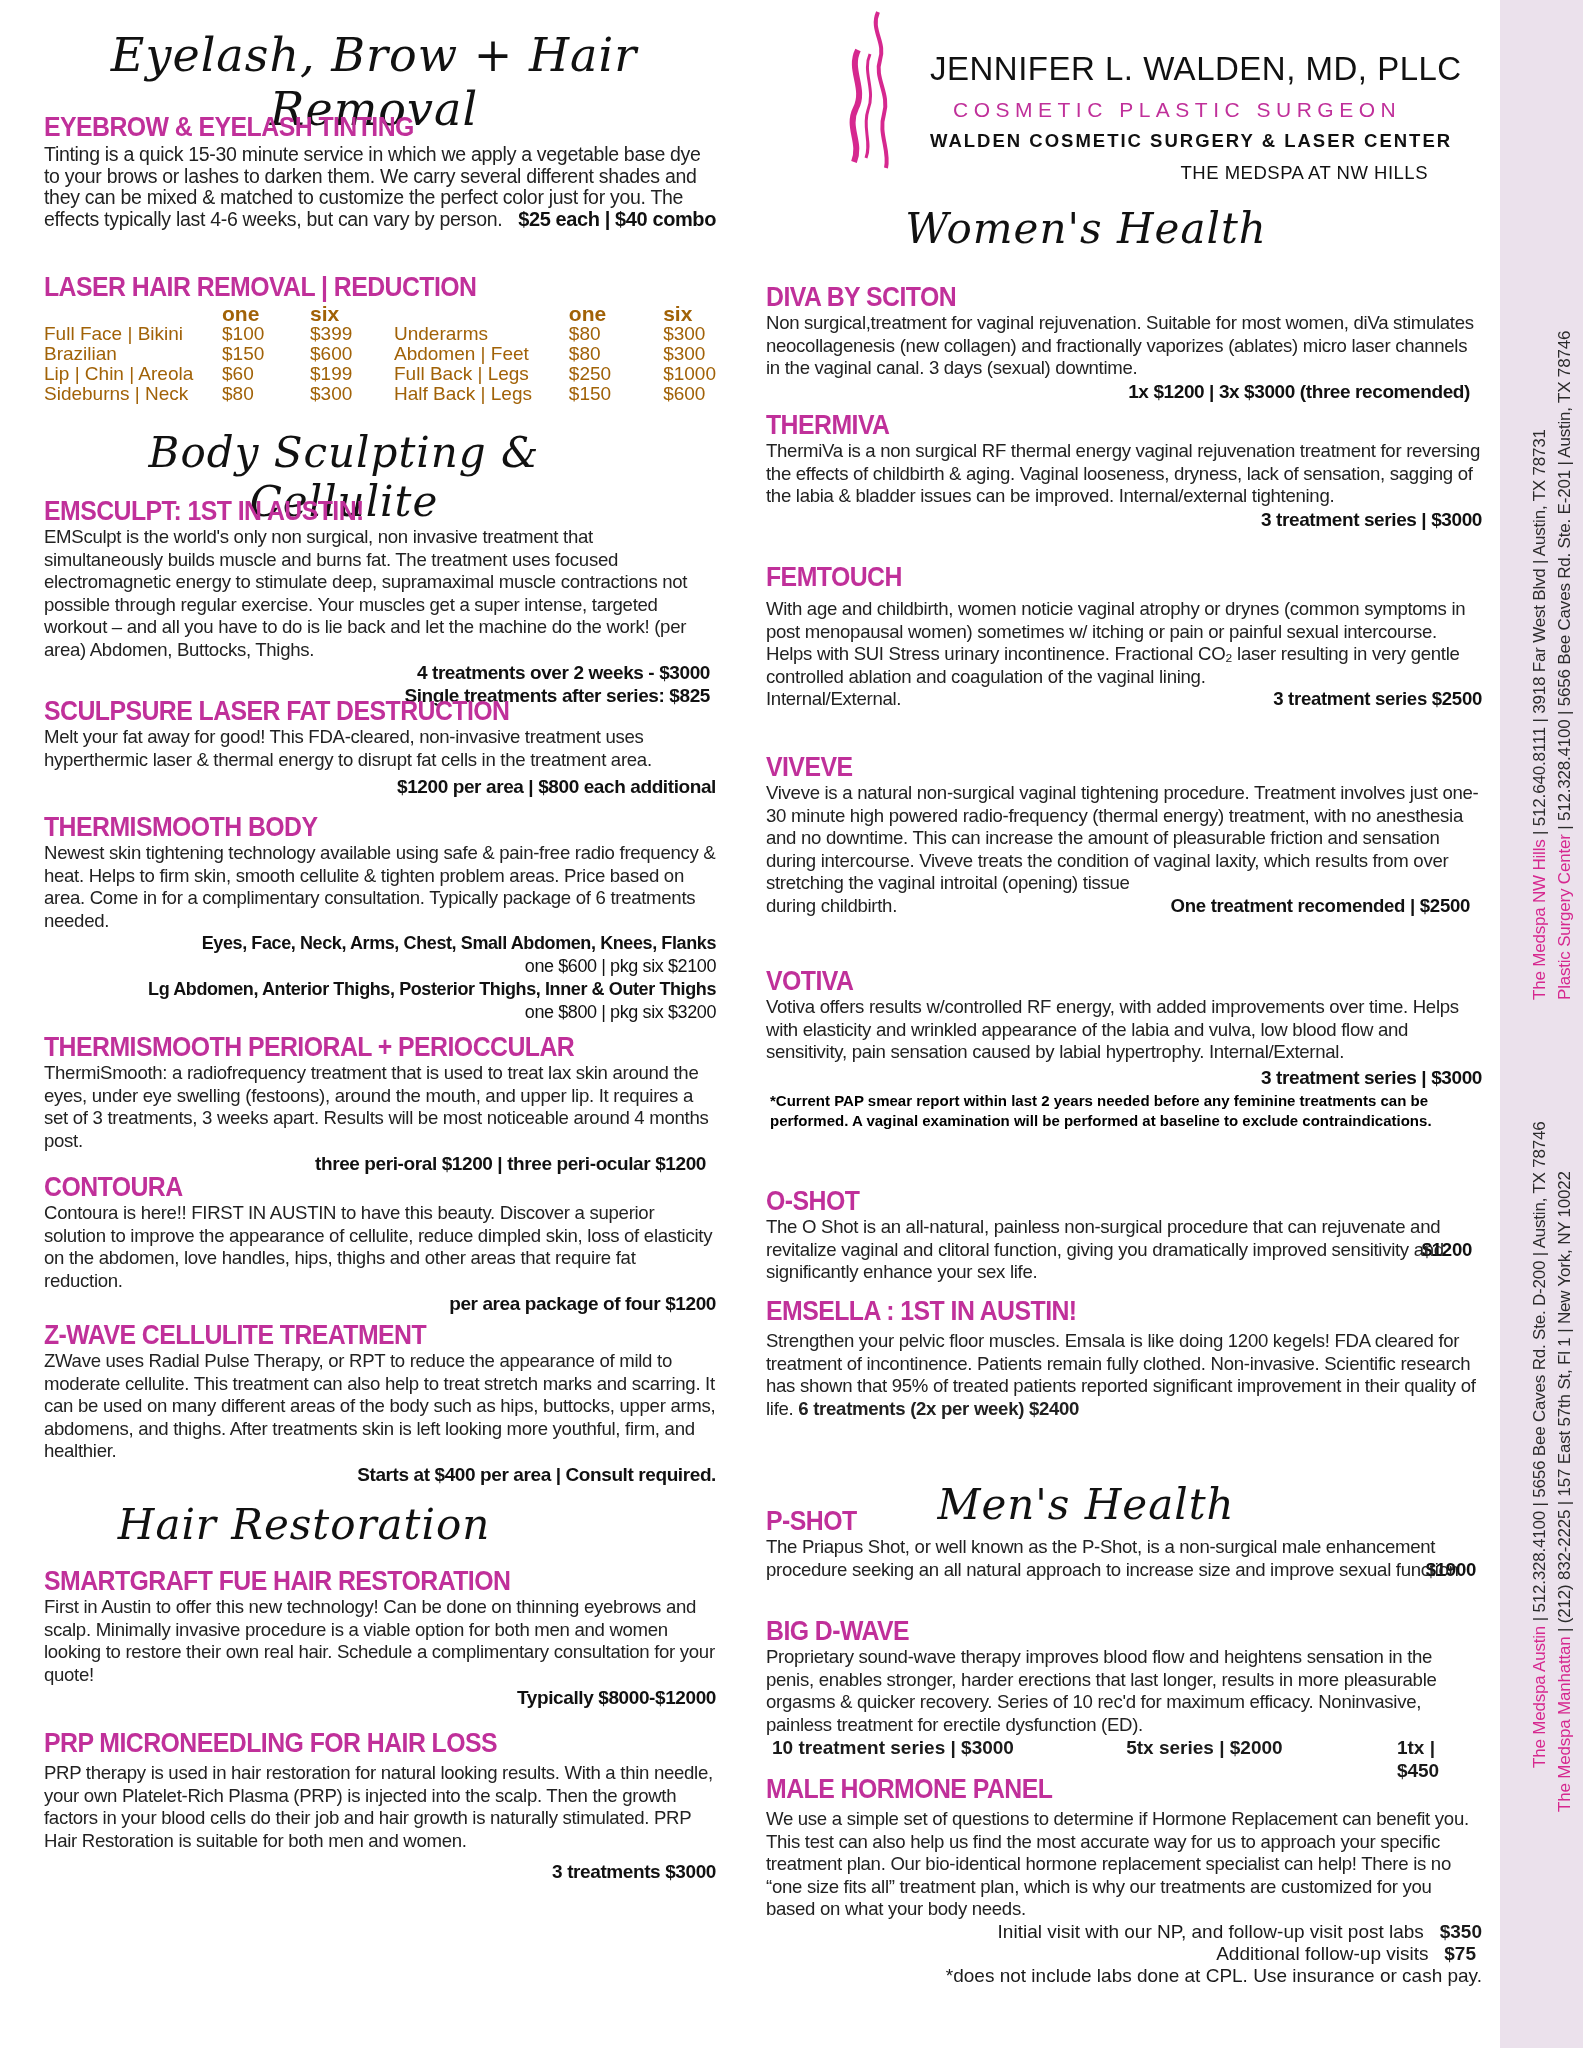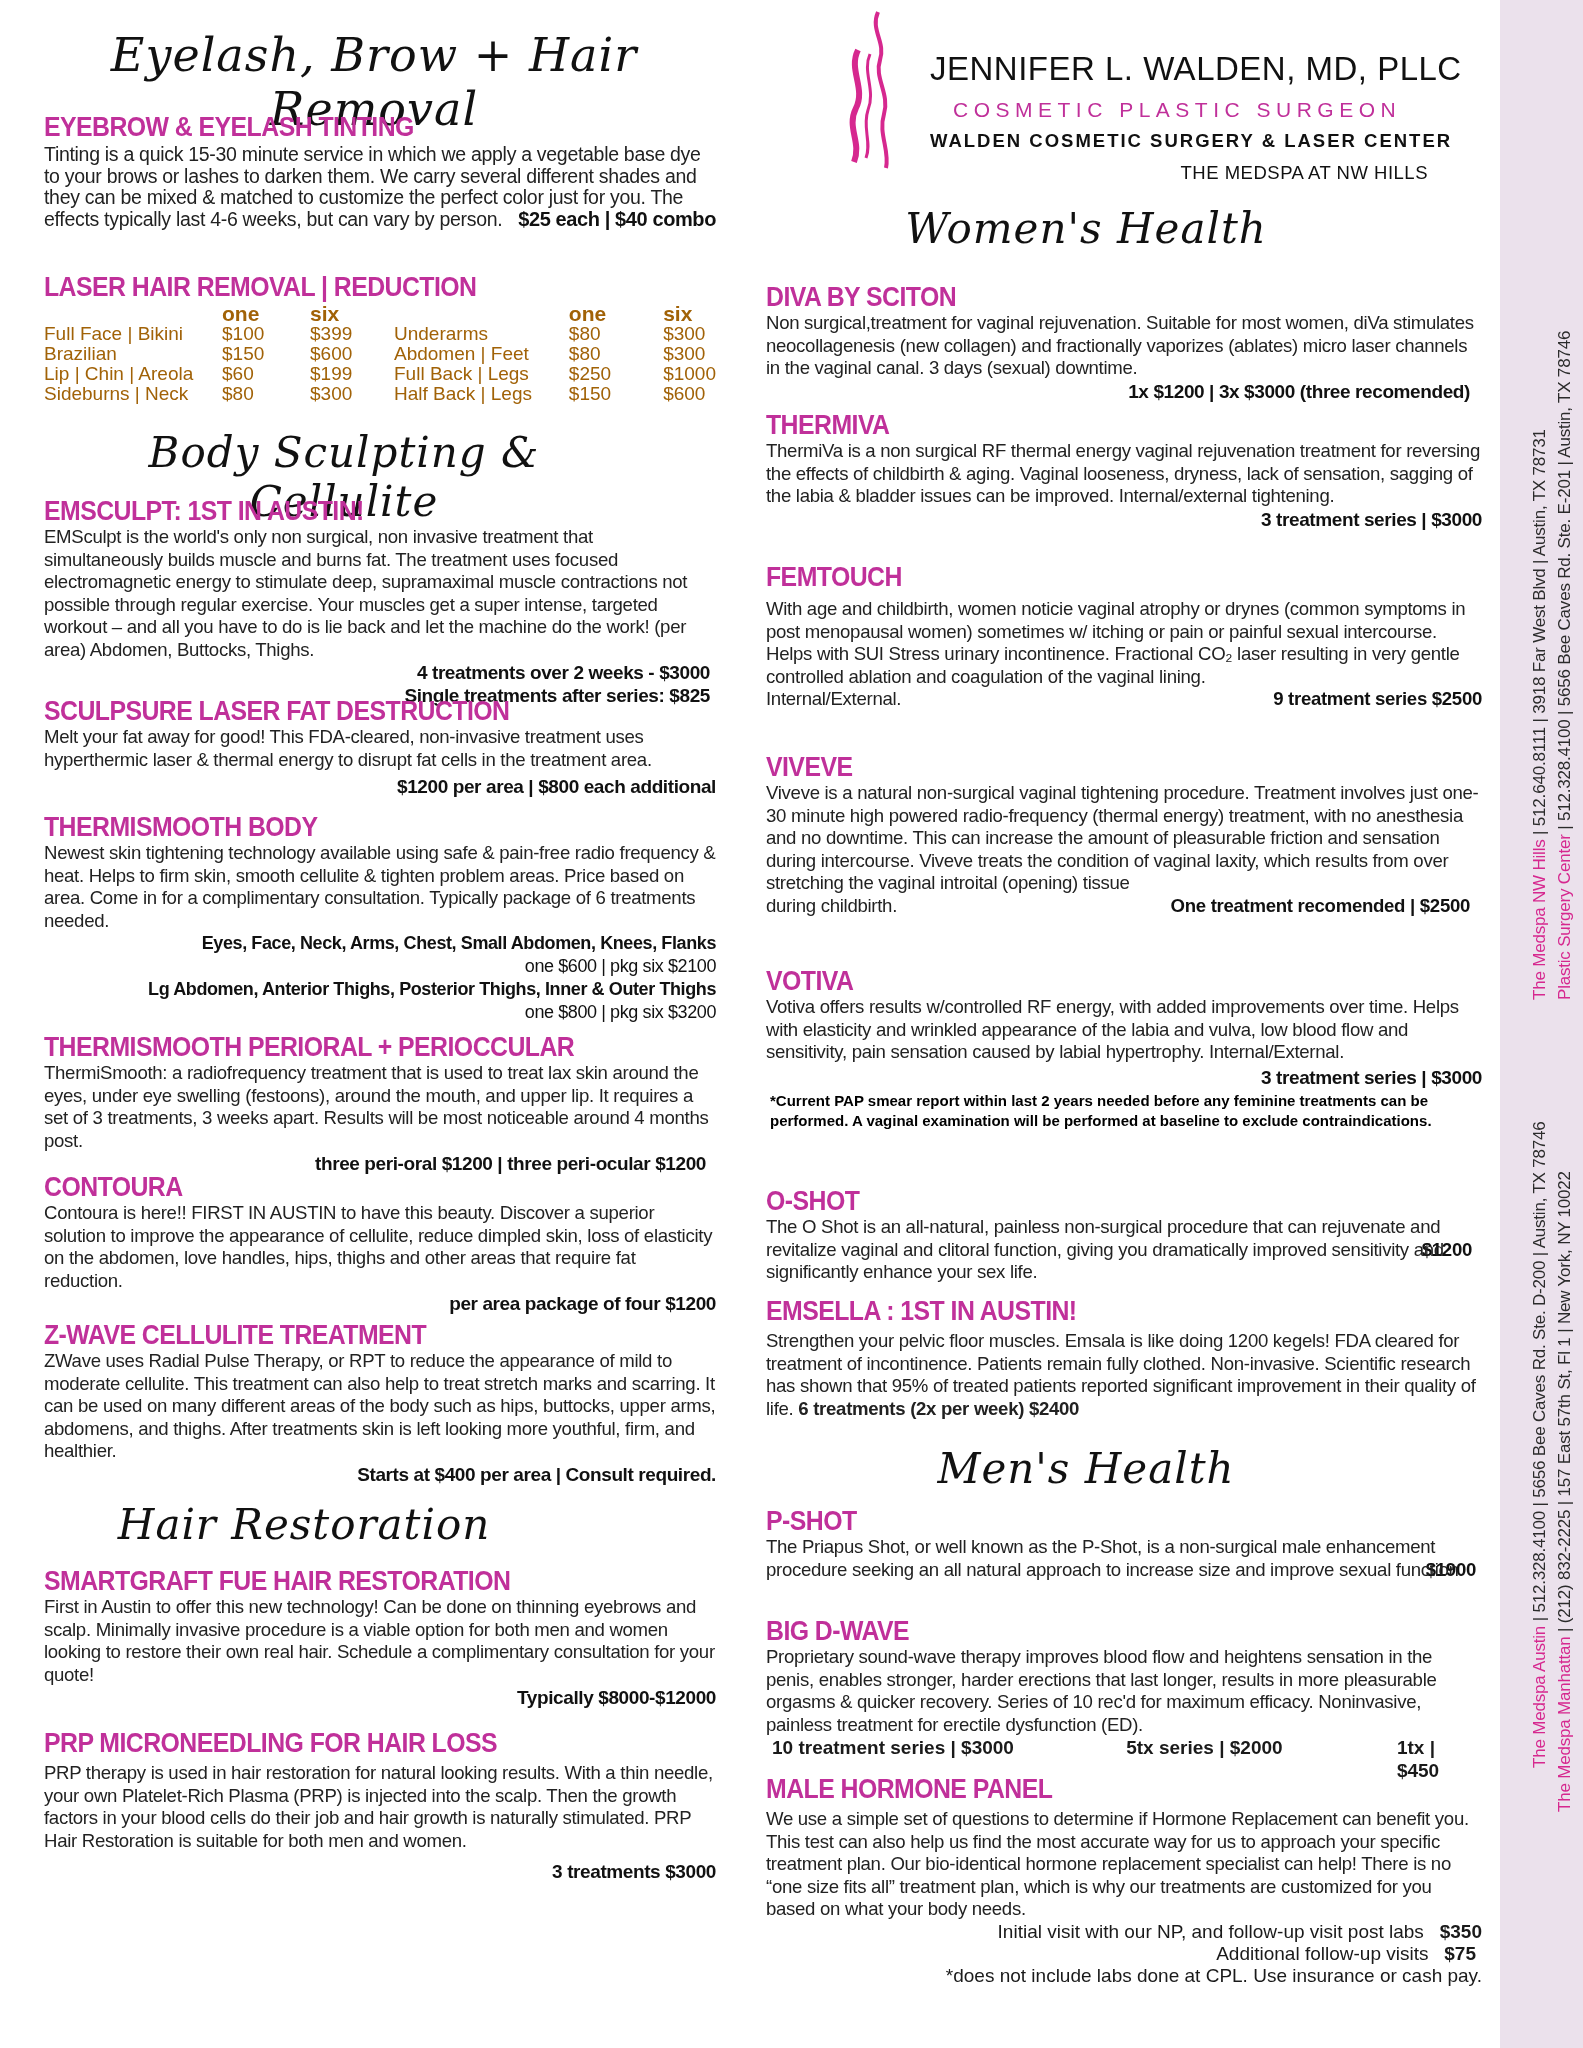--- a/index.html
+++ b/index.html
@@ -197,21 +197,21 @@
       <h3>THERMIVA</h3>
       <p>ThermiVa is a non surgical RF thermal energy vaginal rejuvenation treatment for reversing the effects of childbirth &amp; aging. Vaginal looseness, dryness, lack of sensation, sagging of the labia &amp; bladder issues can be improved. Internal/external tightening.</p>
       <div class="price">3 treatment series | $3000</div>
     </div>
 
     <div class="svc" style="top:562px;">
       <h3>FEMTOUCH</h3>
       <p style="margin-top:6px;">With age and childbirth, women noticie vaginal atrophy or drynes (common symptoms in post menopausal women) sometimes w/ itching or pain or painful sexual intercourse. Helps with SUI Stress urinary incontinence. Fractional CO₂ laser resulting in very gentle controlled ablation and coagulation of the vaginal lining.</p>
       <p>
         <span>Internal/External.</span>
-        <span class="price-inline">9 treatment series $2500</span>
+        <span class="price-inline">3 treatment series $2500</span>
       </p>
     </div>
 
     <div class="svc" style="top:752px;">
       <h3>VIVEVE</h3>
       <p>Viveve is a natural non-surgical vaginal tightening procedure. Treatment involves just one-30 minute high powered radio-frequency (thermal energy) treatment, with no anesthesia and no downtime. This can increase the amount of pleasurable friction and sensation during intercourse. Viveve treats the condition of vaginal laxity, which results from over stretching the vaginal introital (opening) tissue</p>
       <p>
         <span>during childbirth.</span>
         <span class="price-inline" style="margin-right:12px;">One treatment recomended | $2500</span>
       </p>
@@ -233,21 +233,21 @@
     </div>
 
     <div class="svc" style="top:1296px;">
       <h3>EMSELLA : 1st in AUSTIN!</h3>
       <p style="margin-top:4px;">
         <span>Strengthen your pelvic floor muscles. Emsala is like doing 1200 kegels! FDA cleared for treatment of incontinence. Patients remain fully clothed. Non-invasive. Scientific research has shown that 95% of treated patients reported significant improvement in their quality of life.</span>
         <b>6 treatments (2x per week) $2400</b>
       </p>
     </div>
 
-    <div class="script" style="position:absolute;left:140px;top:1444px;width:360px;font-size:42px;">Men's Health</div>
+    <div class="script" style="position:absolute;left:140px;top:1480px;width:360px;font-size:42px;">Men's Health</div>
 
     <div class="svc" style="top:1506px;">
       <h3>P-SHOT</h3>
       <p>
         <span>The Priapus Shot, or well known as the P-Shot, is a non-surgical male enhancement procedure seeking an all natural approach to increase size and improve sexual function.</span>
         <span class="price-inline" style="margin-right:6px;margin-top:-22px;">$1900</span>
       </p>
     </div>
 
     <div class="svc" style="top:1616px;">

